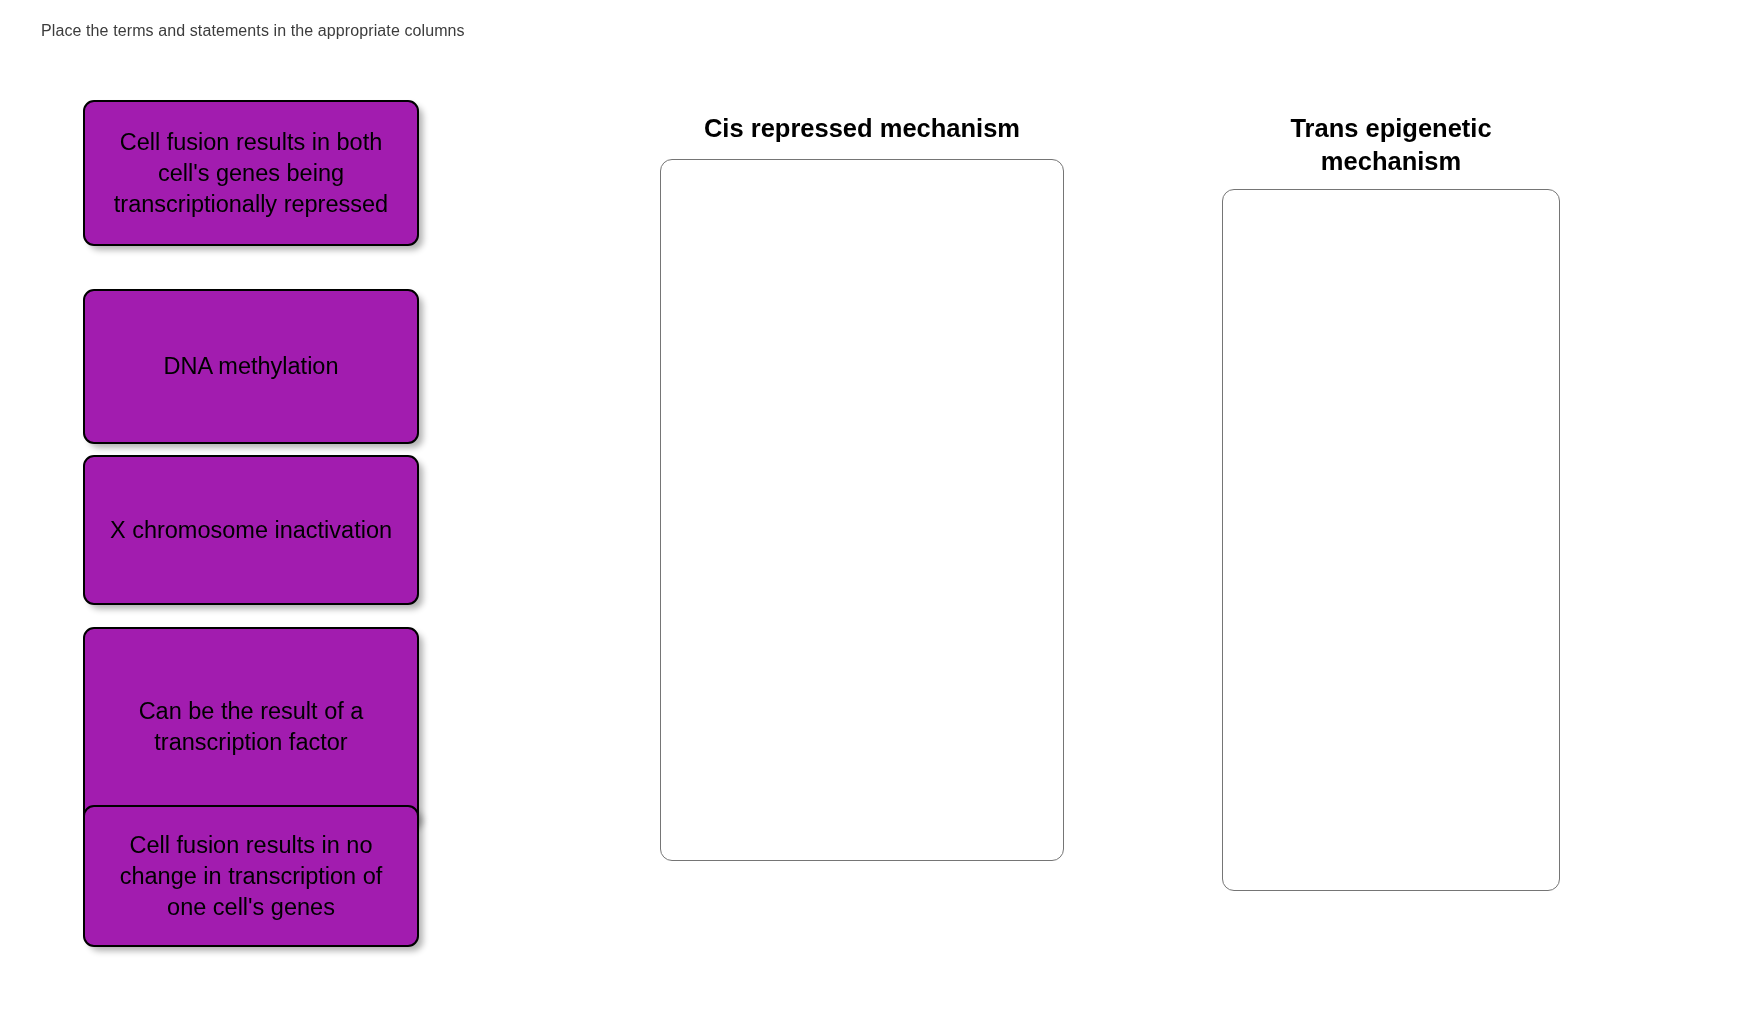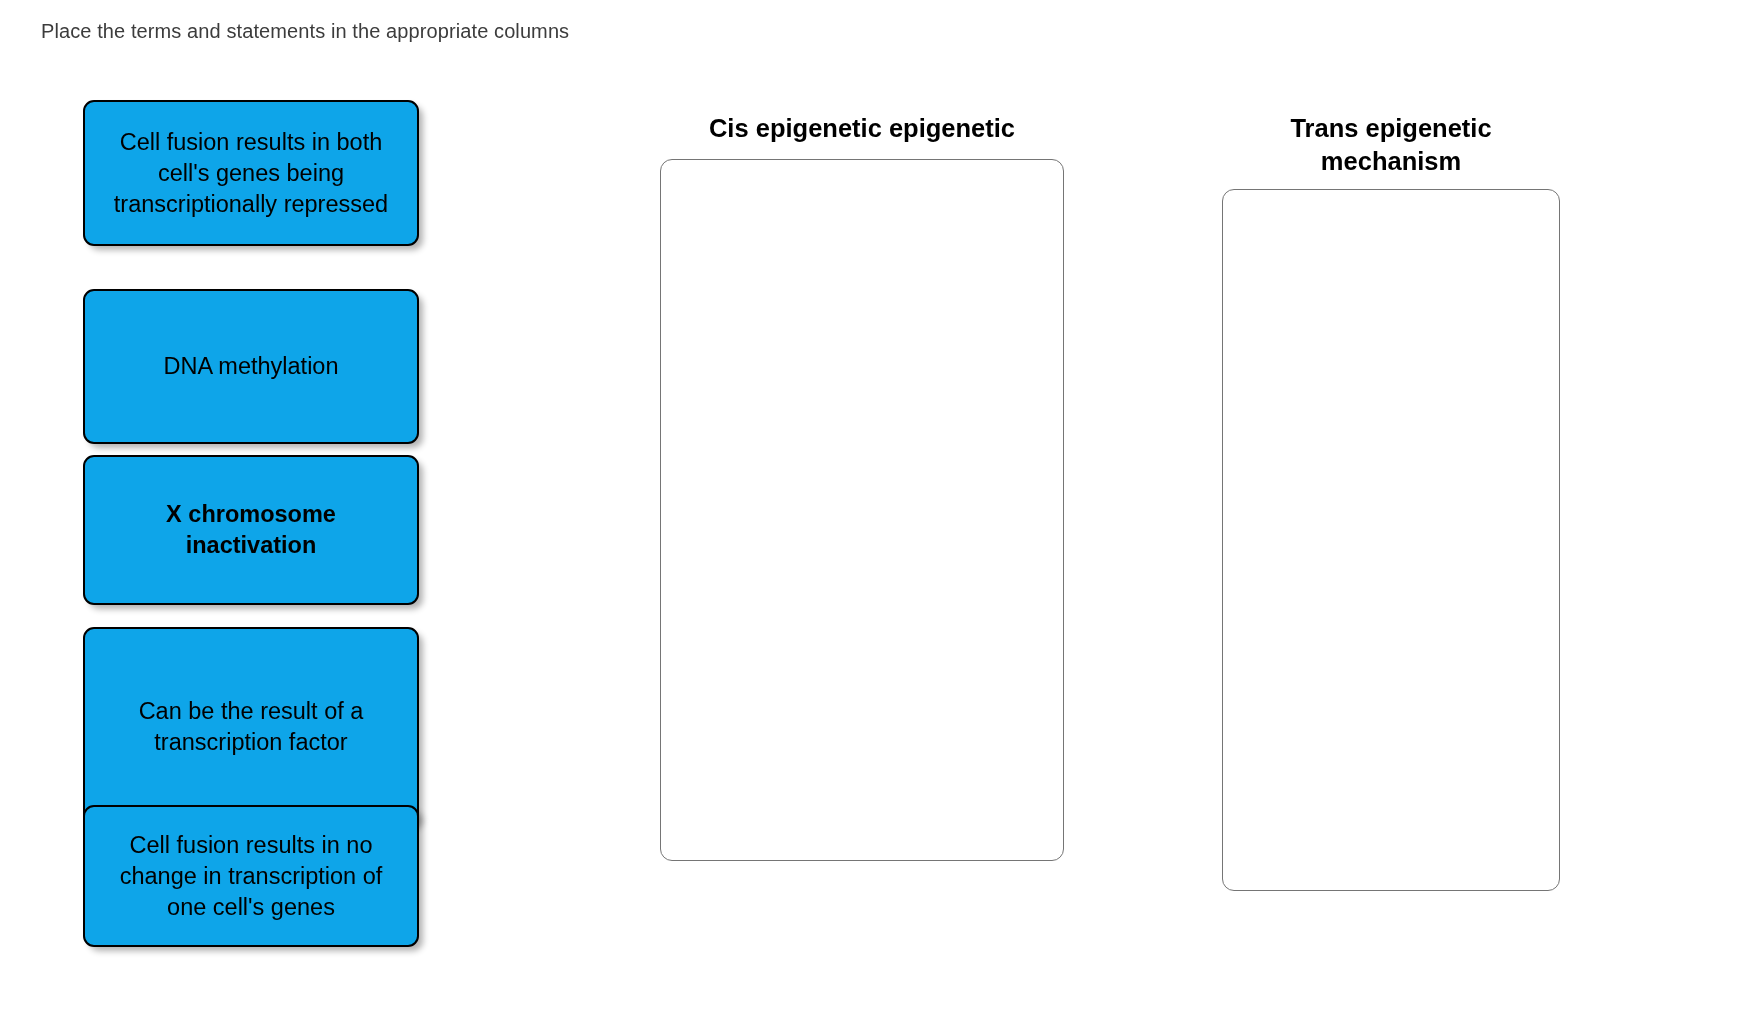--- a/index.html
+++ b/index.html
@@ -15,40 +15,40 @@
     overflow: hidden;
     font-family: "Liberation Sans", sans-serif;
     -webkit-font-smoothing: antialiased;
   }
 
   
   .prompt {
     position: absolute;
     left: 41px;
     top: 17px;
-    font-size: 20px;
+    font-size: 16px;
     line-height: 28px;
     color: #3c3c3c;
     white-space: nowrap;
     letter-spacing: 0.1px;
   }
 
   
   .token-bank {
     position: absolute;
     left: 83px;
     top: 100px;
     width: 340px;
   }
   .token {
     position: absolute;
     left: 0;
     width: 336px;
     box-sizing: border-box;
-    background: #0ea5e9;
+    background: #a21caf;
     border: 2.5px solid #000000;
     border-radius: 11px;
     box-shadow: 5px 5px 6px -1px rgba(0, 0, 0, 0.30);
     display: flex;
     align-items: center;
     justify-content: center;
     text-align: center;
     cursor: move;
     user-select: none;
   }
@@ -56,21 +56,21 @@
     font-size: 23.5px;
     line-height: 31px;
     color: #000000;
     padding: 0 16px;
     text-align: center;
   }
 
   
   .token.t0 { top: 0px;   height: 146px; }
   .token.t1 { top: 189px; height: 155px; }
-  .token.t2 { top: 355px; height: 150px; font-weight: bold; }
+  .token.t2 { top: 355px; height: 150px; }
   .token.t3 { top: 527px; height: 199px; }
   .token.t4 { top: 705px; height: 142px; }
 
   
   .category {
     position: absolute;
     top: 112px;
   }
   .category.cis   { left: 660px; width: 404px; }
   .category.trans { left: 1222px; width: 338px; }
@@ -118,20 +118,20 @@
     <span class="token-label">Can be the result of a transcription factor</span>
   </div>
 
   <div class="token t4">
     <span class="token-label">Cell fusion results in no change in transcription of one cell's genes</span>
   </div>
 
 </div>
 
 <div class="category cis">
-  <div class="category-title">Cis epigenetic epigenetic</div>
+  <div class="category-title">Cis repressed mechanism</div>
   <div class="drop-zone"></div>
 </div>
 
 <div class="category trans">
   <div class="category-title">Trans epigenetic mechanism</div>
   <div class="drop-zone"></div>
 </div>
 
 </body></html>

